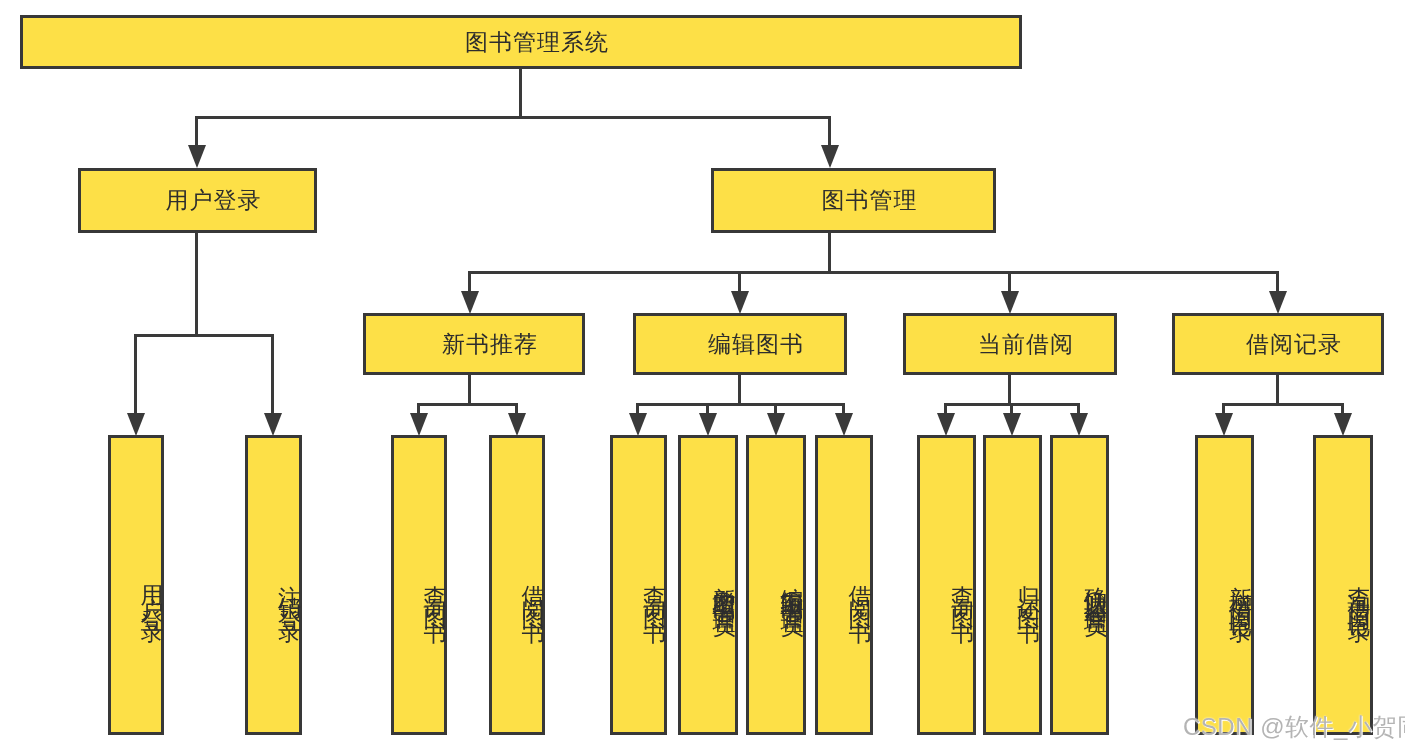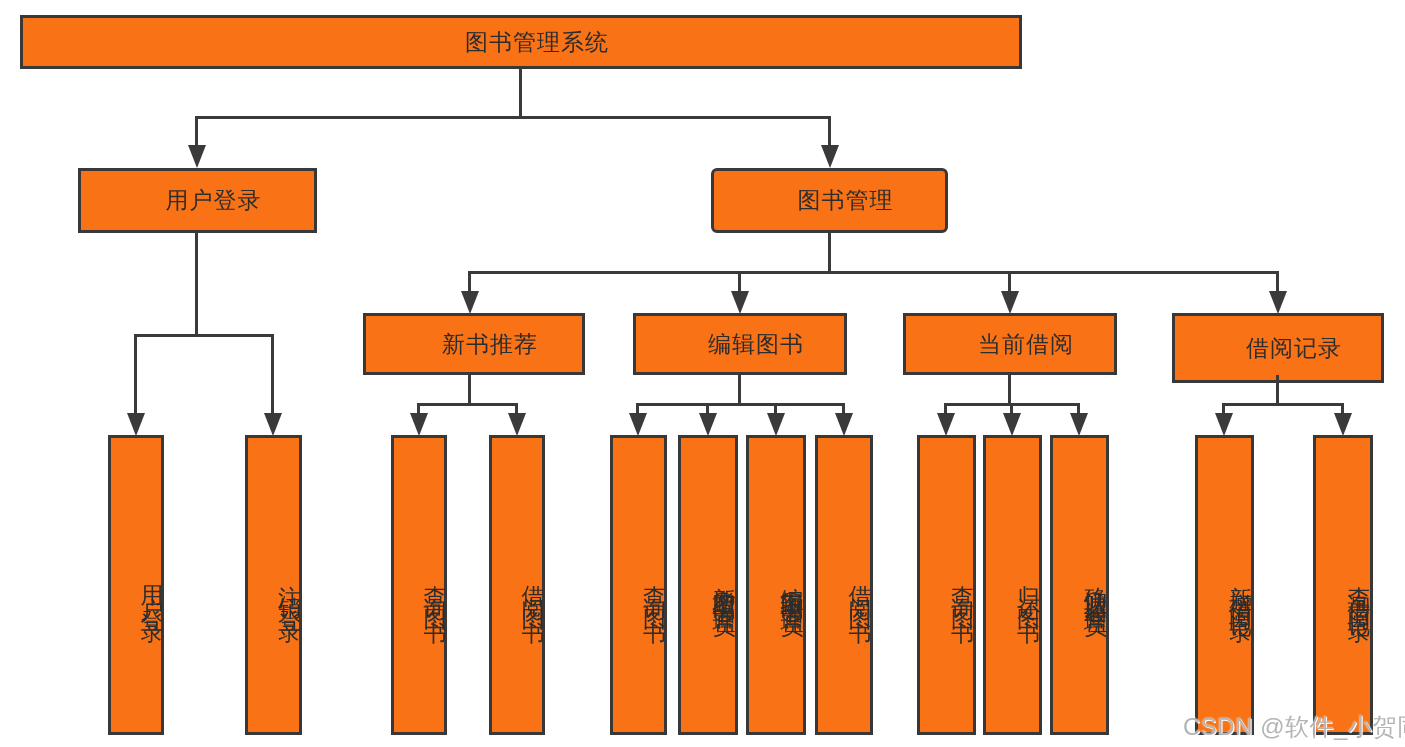--- a/index.html
+++ b/index.html
@@ -12,21 +12,21 @@
     position: relative;
     width: 1405px;
     height: 747px;
     background: #ffffff;
     overflow: hidden;
   }
   .box {
     position: absolute;
     box-sizing: border-box;
     border: 3px solid #383838;
-    background: #f97316;
+    background: #fde047;
     color: #2d2d2d;
     display: flex;
     align-items: center;
     justify-content: center;
     text-align: center;
     padding-left: 32px;
   }
   .hbox {
     font-size: 23px;
     letter-spacing: 1px;
@@ -91,21 +91,21 @@
   </div>
 
   <div class="edge-v" style="left:519px; top:68px; height:50px;"></div>
   <div class="edge-h" style="left:195px; top:116px; width:636px;"></div>
   <div class="drop" style="left:195px; top:117px; height:28px;"></div>
   <div class="drop" style="left:828px; top:117px; height:28px;"></div>
 
   <div class="box hbox" style="left:78px; top:168px; width:239px; height:65px;">
     <span>用户登录</span>
   </div>
-  <div class="box hbox" style="left:711px; top:168px; width:237px; height:65px;border-radius:6px;">
+  <div class="box hbox" style="left:711px; top:168px; width:285px; height:65px;">
     <span>图书管理</span>
   </div>
 
   <div class="edge-v" style="left:195px; top:232px; height:104px;"></div>
   <div class="edge-h" style="left:134px; top:334px; width:140px;"></div>
   <div class="drop" style="left:134px; top:335px; height:78px;"></div>
   <div class="drop" style="left:271px; top:335px; height:78px;"></div>
 
   <div class="edge-v" style="left:828px; top:232px; height:41px;"></div>
   <div class="edge-h" style="left:468px; top:271px; width:811px;"></div>
@@ -116,21 +116,21 @@
 
   <div class="box hbox" style="left:363px; top:313px; width:222px; height:62px;">
     <span>新书推荐</span>
   </div>
   <div class="box hbox" style="left:633px; top:313px; width:214px; height:62px;">
     <span>编辑图书</span>
   </div>
   <div class="box hbox" style="left:903px; top:313px; width:214px; height:62px;">
     <span>当前借阅</span>
   </div>
-  <div class="box hbox" style="left:1172px; top:313px; width:212px; height:70px;">
+  <div class="box hbox" style="left:1172px; top:313px; width:212px; height:62px;">
     <span>借阅记录</span>
   </div>
 
   <div class="edge-v" style="left:468px; top:375px; height:30px;"></div>
   <div class="edge-h" style="left:417px; top:403px; width:101px;"></div>
   <div class="drop" style="left:417px; top:404px; height:9px;"></div>
   <div class="drop" style="left:515px; top:404px; height:9px;"></div>
 
   <div class="edge-v" style="left:738px; top:375px; height:30px;"></div>
   <div class="edge-h" style="left:636px; top:403px; width:209px;"></div>

